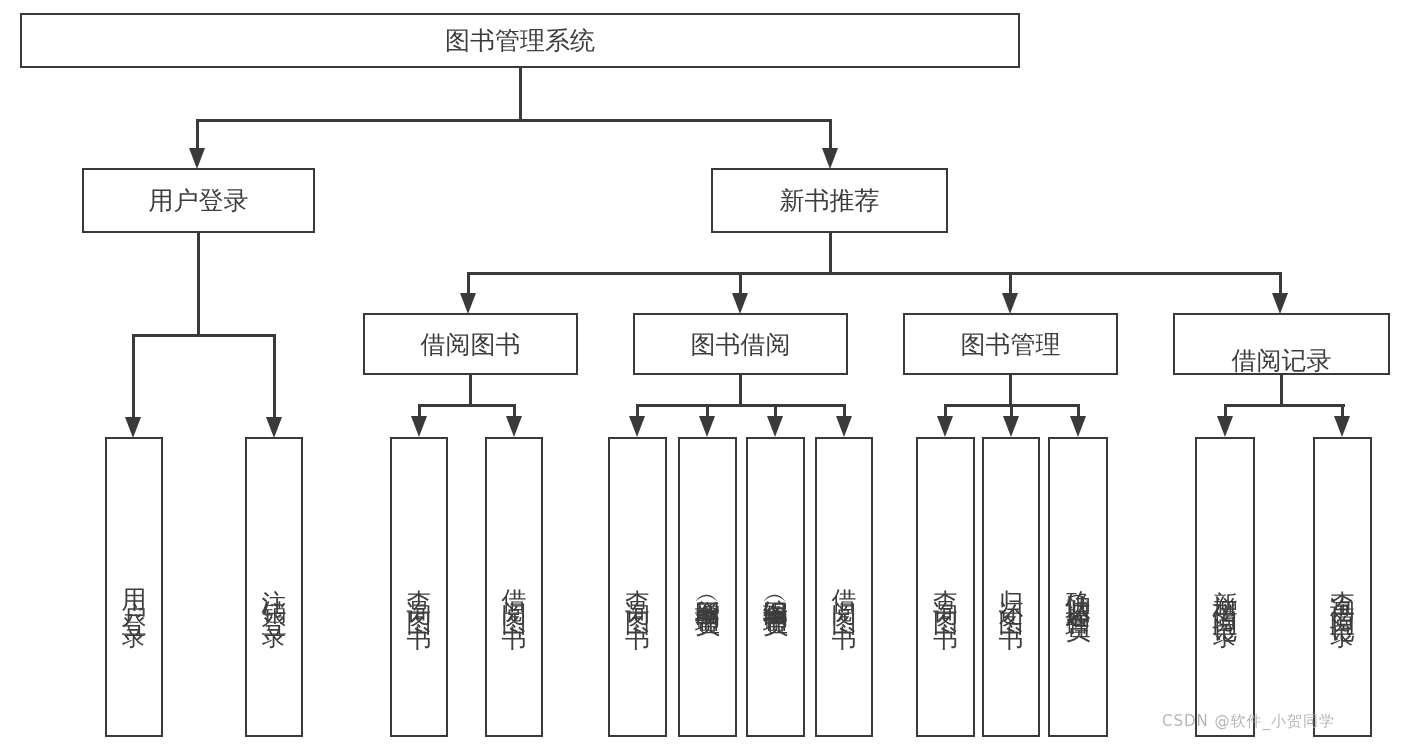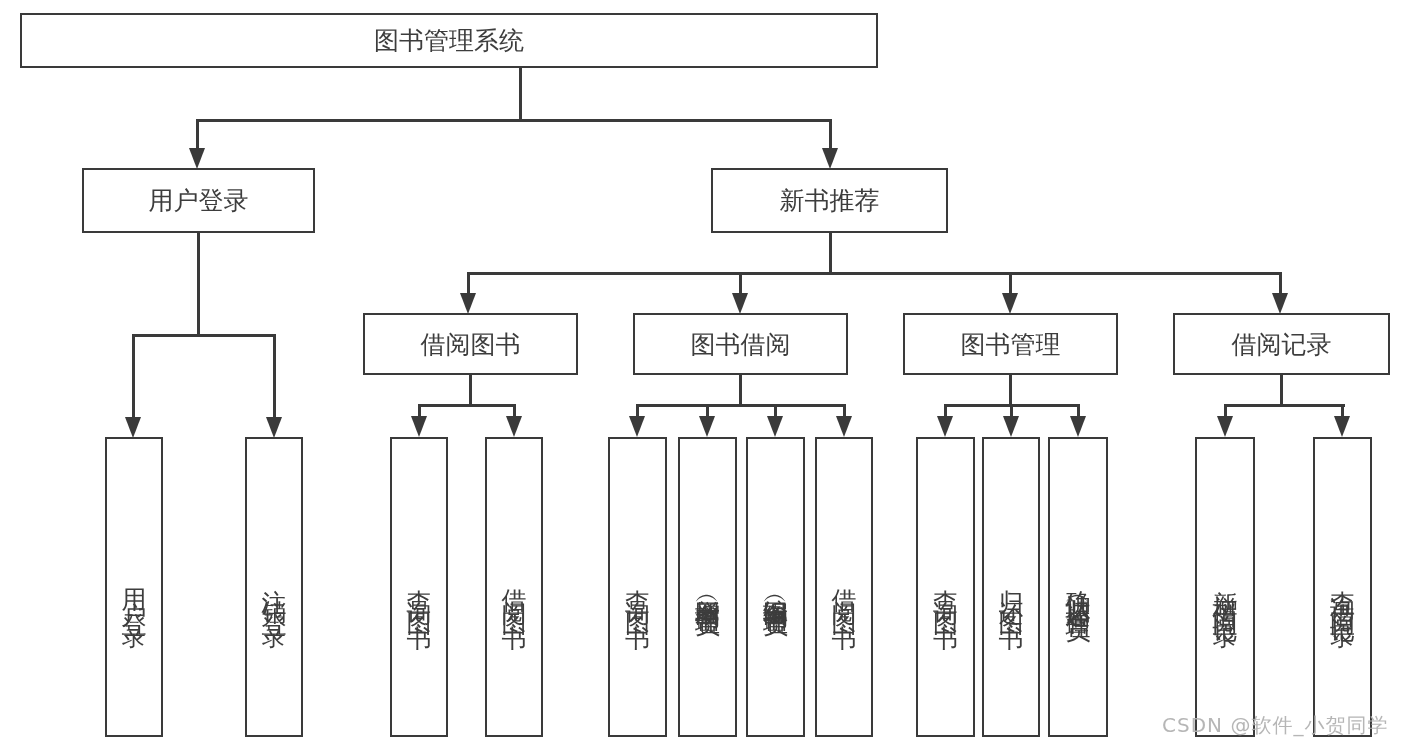--- a/index.html
+++ b/index.html
@@ -23,21 +23,21 @@
   .hline,.vline{position:absolute;background:#3a3a3a;}
   .hline{height:3px;}
   .vline{width:3px;}
   .arrow{
     position:absolute;width:0;height:0;
     border-left:8px solid transparent;border-right:8px solid transparent;
     border-top:21px solid #3a3a3a;
   }
   #watermark{
     position:absolute;left:1162px;top:712px;z-index:5;
-    font-size:20px;color:rgba(178,178,178,0.95);letter-spacing:1px;white-space:nowrap;
+    font-size:15px;color:rgba(178,178,178,0.95);letter-spacing:1px;white-space:nowrap;
   }
 </style>
 </head>
 <body>
 
 <div id="stage">
 
   <div class="vline" style="left:519px;top:68px;height:54px;"></div>
   <div class="hline" style="left:196px;top:119px;width:636px;"></div>
   <div class="vline" style="left:196px;top:119px;height:31px;"></div>
@@ -90,41 +90,41 @@
   <div class="arrow" style="left:1003px;top:416px;"></div>
   <div class="arrow" style="left:1070px;top:416px;"></div>
 
   <div class="vline" style="left:1280px;top:375px;height:32px;"></div>
   <div class="hline" style="left:1224px;top:404px;width:121px;"></div>
   <div class="vline" style="left:1224px;top:404px;height:14px;"></div>
   <div class="vline" style="left:1341px;top:404px;height:14px;"></div>
   <div class="arrow" style="left:1217px;top:416px;"></div>
   <div class="arrow" style="left:1334px;top:416px;"></div>
 
-  <div class="box" style="left:20px;top:13px;width:858px;height:55px;">
+  <div class="box" style="left:20px;top:13px;width:1000px;height:55px;">
     <span>图书管理系统</span>
   </div>
 
   <div class="box" style="left:82px;top:168px;width:233px;height:65px;">
     <span>用户登录</span>
   </div>
   <div class="box" style="left:711px;top:168px;width:237px;height:65px;">
     <span>新书推荐</span>
   </div>
 
   <div class="box" style="left:363px;top:313px;width:215px;height:62px;">
     <span>借阅图书</span>
   </div>
   <div class="box" style="left:633px;top:313px;width:215px;height:62px;">
     <span>图书借阅</span>
   </div>
   <div class="box" style="left:903px;top:313px;width:215px;height:62px;">
     <span>图书管理</span>
   </div>
-  <div class="box" style="left:1173px;top:313px;width:217px;height:62px;">
+  <div class="box" style="left:1173px;top:313px;width:217px;height:62px;align-items:flex-end;">
     <span>借阅记录</span>
   </div>
 
   <div class="box vbox ls12" style="left:105px;top:437px;width:58px;height:300px;">
     <span>用户登录</span>
   </div>
   <div class="box vbox ls12" style="left:245px;top:437px;width:58px;height:300px;">
     <span>注销登录</span>
   </div>
 

